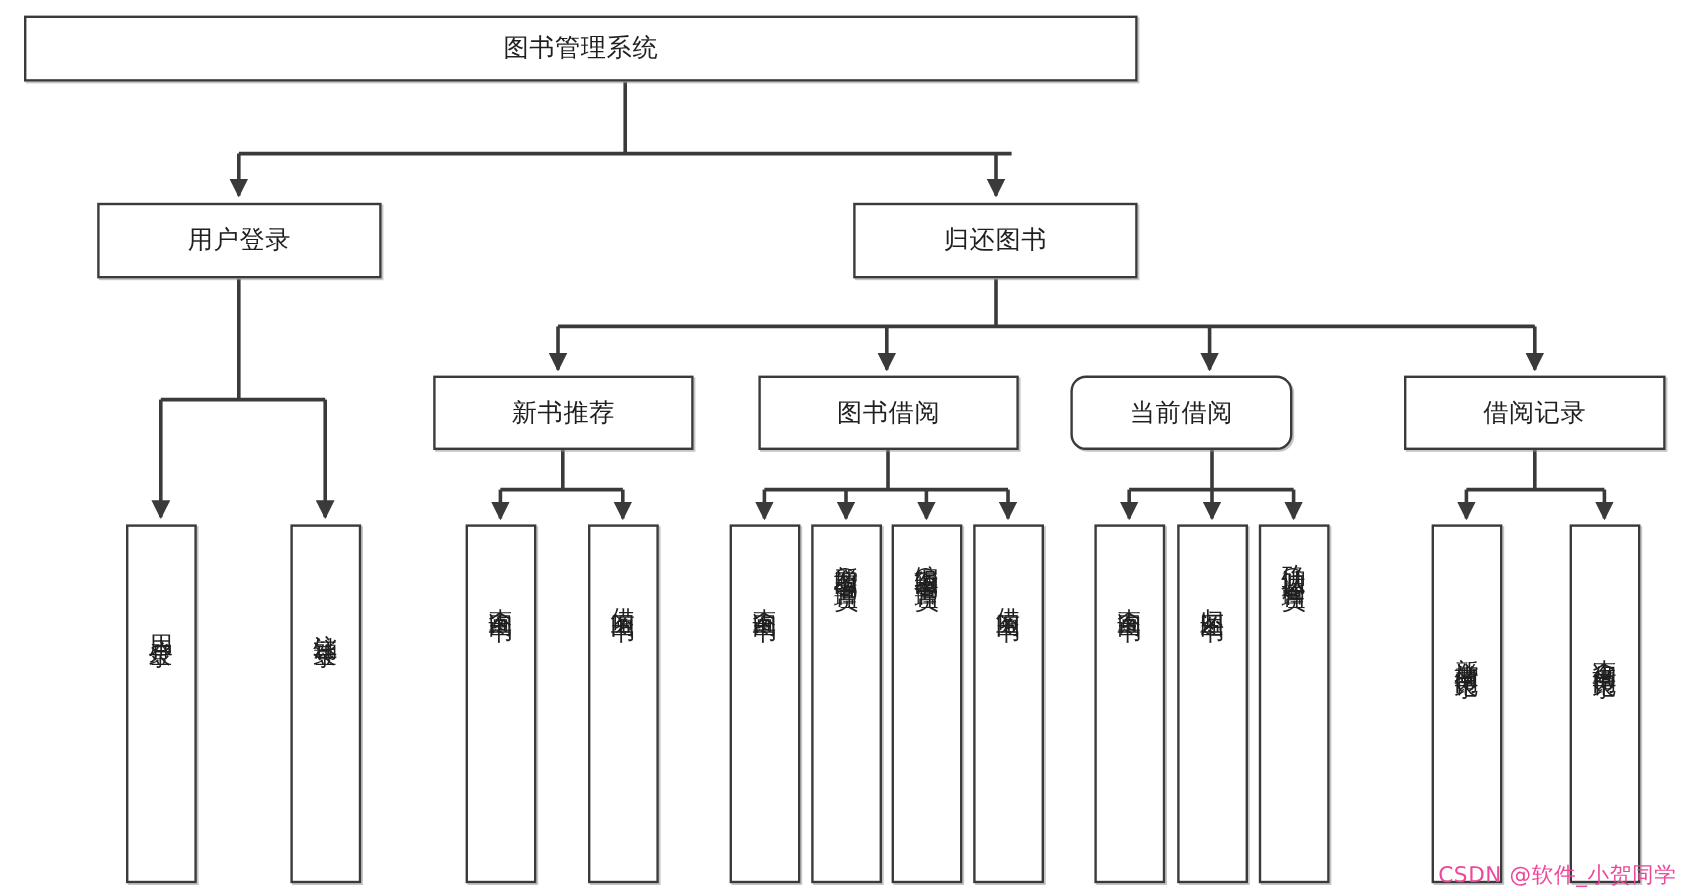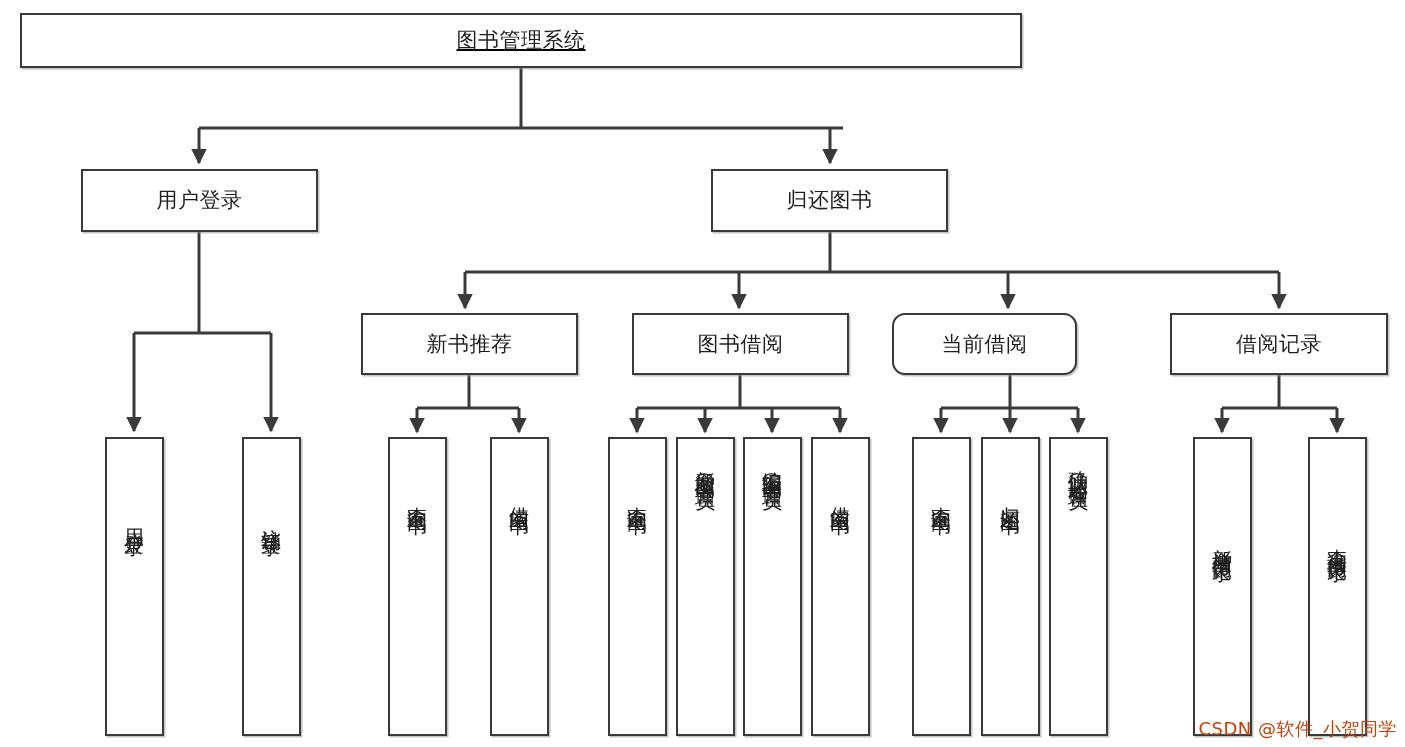--- a/index.html
+++ b/index.html
@@ -61,21 +61,21 @@
   .node.vertical.offset2 .label {
     padding-top: 78px;
   }
   .node.vertical.offset3 .label {
     padding-top: 36px;
   }
   .watermark {
     position: absolute;
     right: 8px;
     bottom: 6px;
-    color: #c2410c;
+    color: #ec4899;
     font-size: 18px;
     letter-spacing: 0.5px;
     white-space: nowrap;
     z-index: 5;
   }
 </style>
 </head>
 <body>
 
 <div id="canvas">
@@ -123,21 +123,21 @@
       <path d="M 1010 408 L 1010 432" marker-end="url(#arrow)"></path>
       <path d="M 1078 408 L 1078 432" marker-end="url(#arrow)"></path>
 
       <path d="M 1279 375 L 1279 408"></path>
       <path d="M 1222 408 L 1337 408"></path>
       <path d="M 1222 408 L 1222 432" marker-end="url(#arrow)"></path>
       <path d="M 1337 408 L 1337 432" marker-end="url(#arrow)"></path>
     </g>
   </svg>
 
-  <div class="node" style="left:20px; top:13px; width:1002px; height:55px;text-decoration:underline;">
+  <div class="node" style="left:20px; top:13px; width:928px; height:55px;">
     <span class="label">图书管理系统</span>
   </div>
 
   <div class="node" style="left:81px; top:169px; width:237px; height:63px;">
     <span class="label">用户登录</span>
   </div>
   <div class="node" style="left:711px; top:169px; width:237px; height:63px;">
     <span class="label">归还图书</span>
   </div>
 

